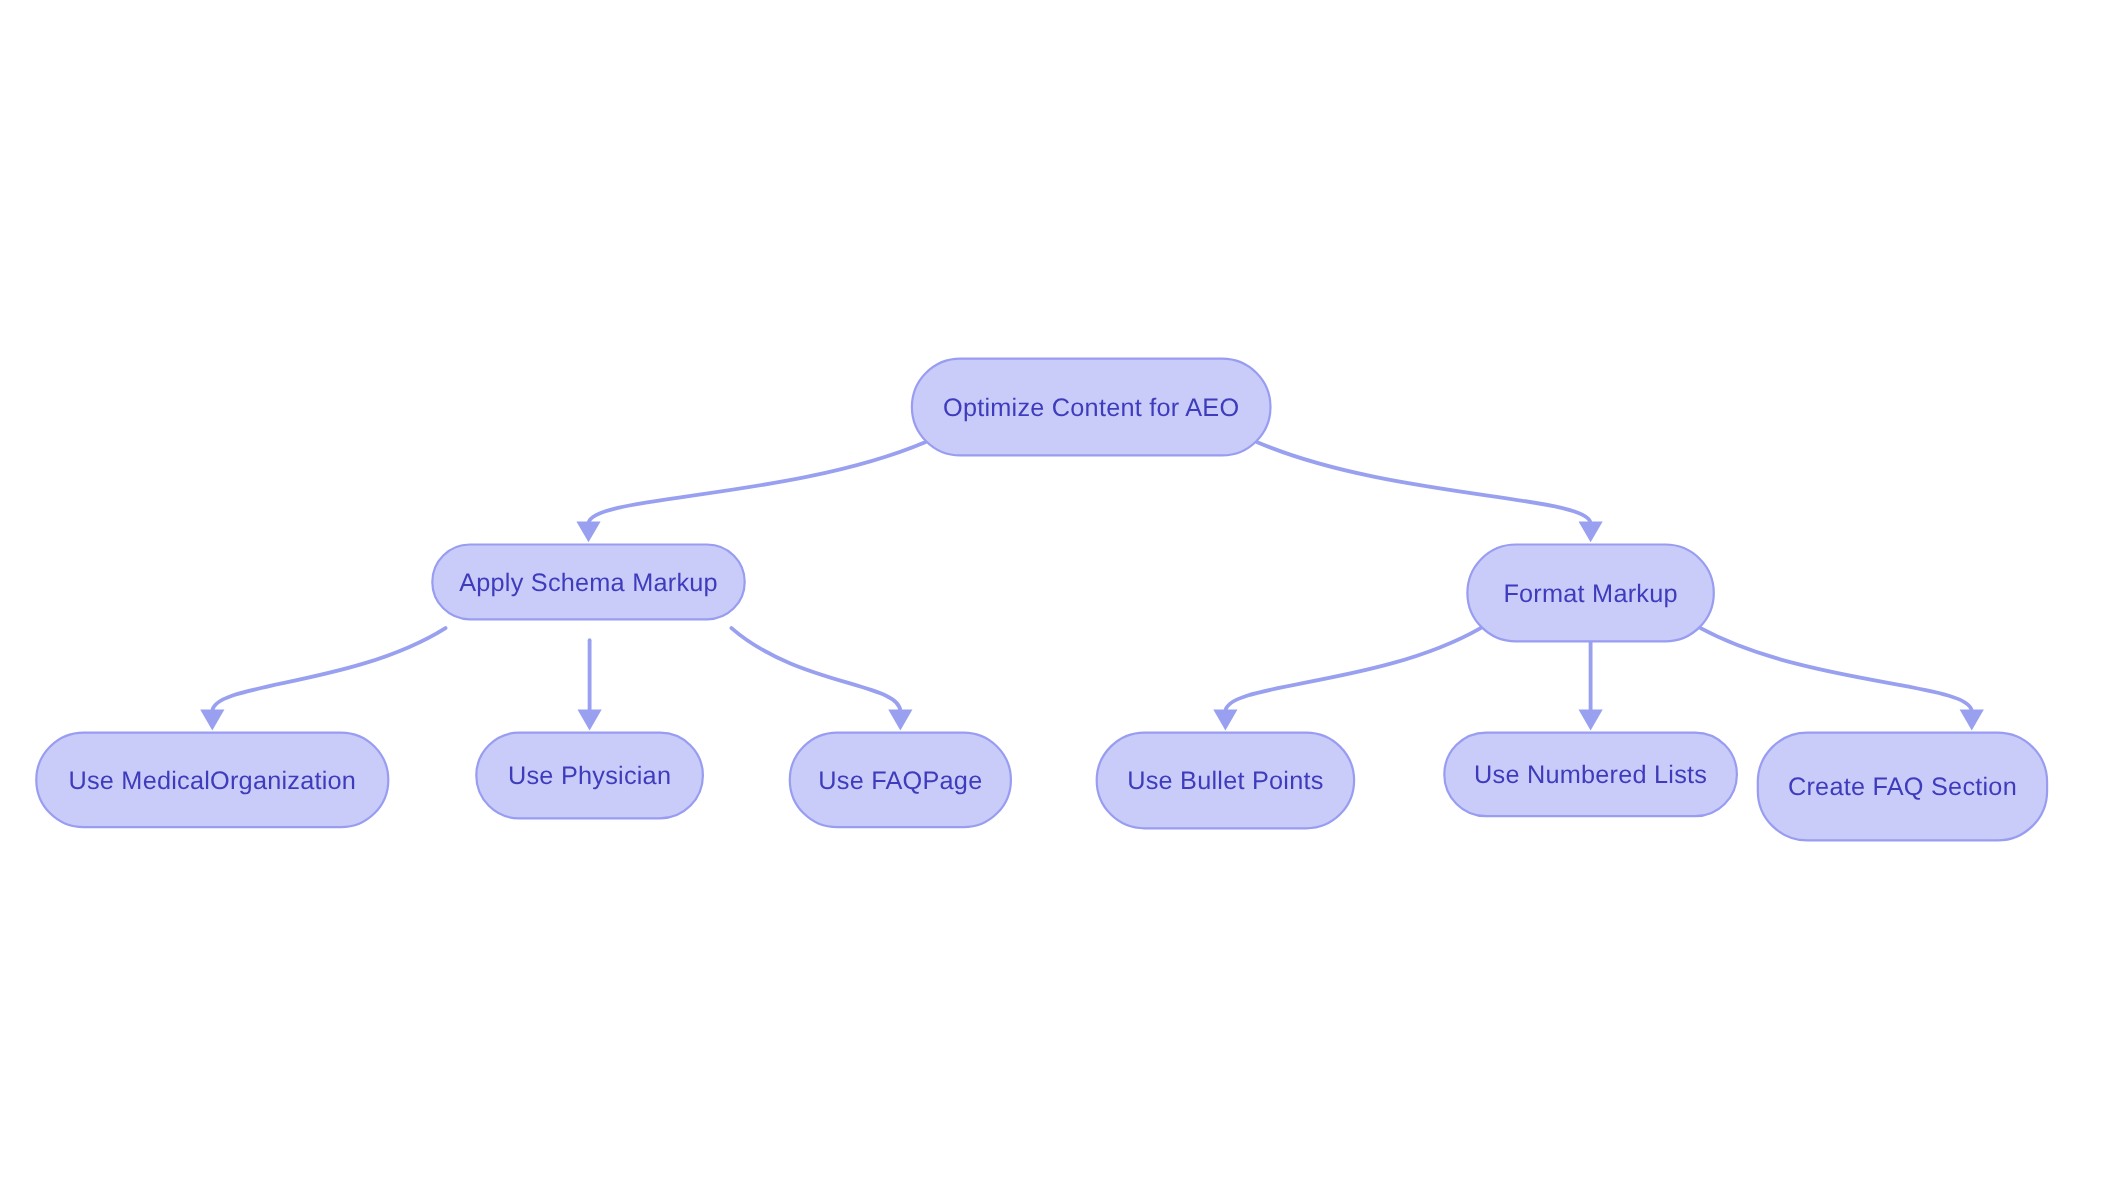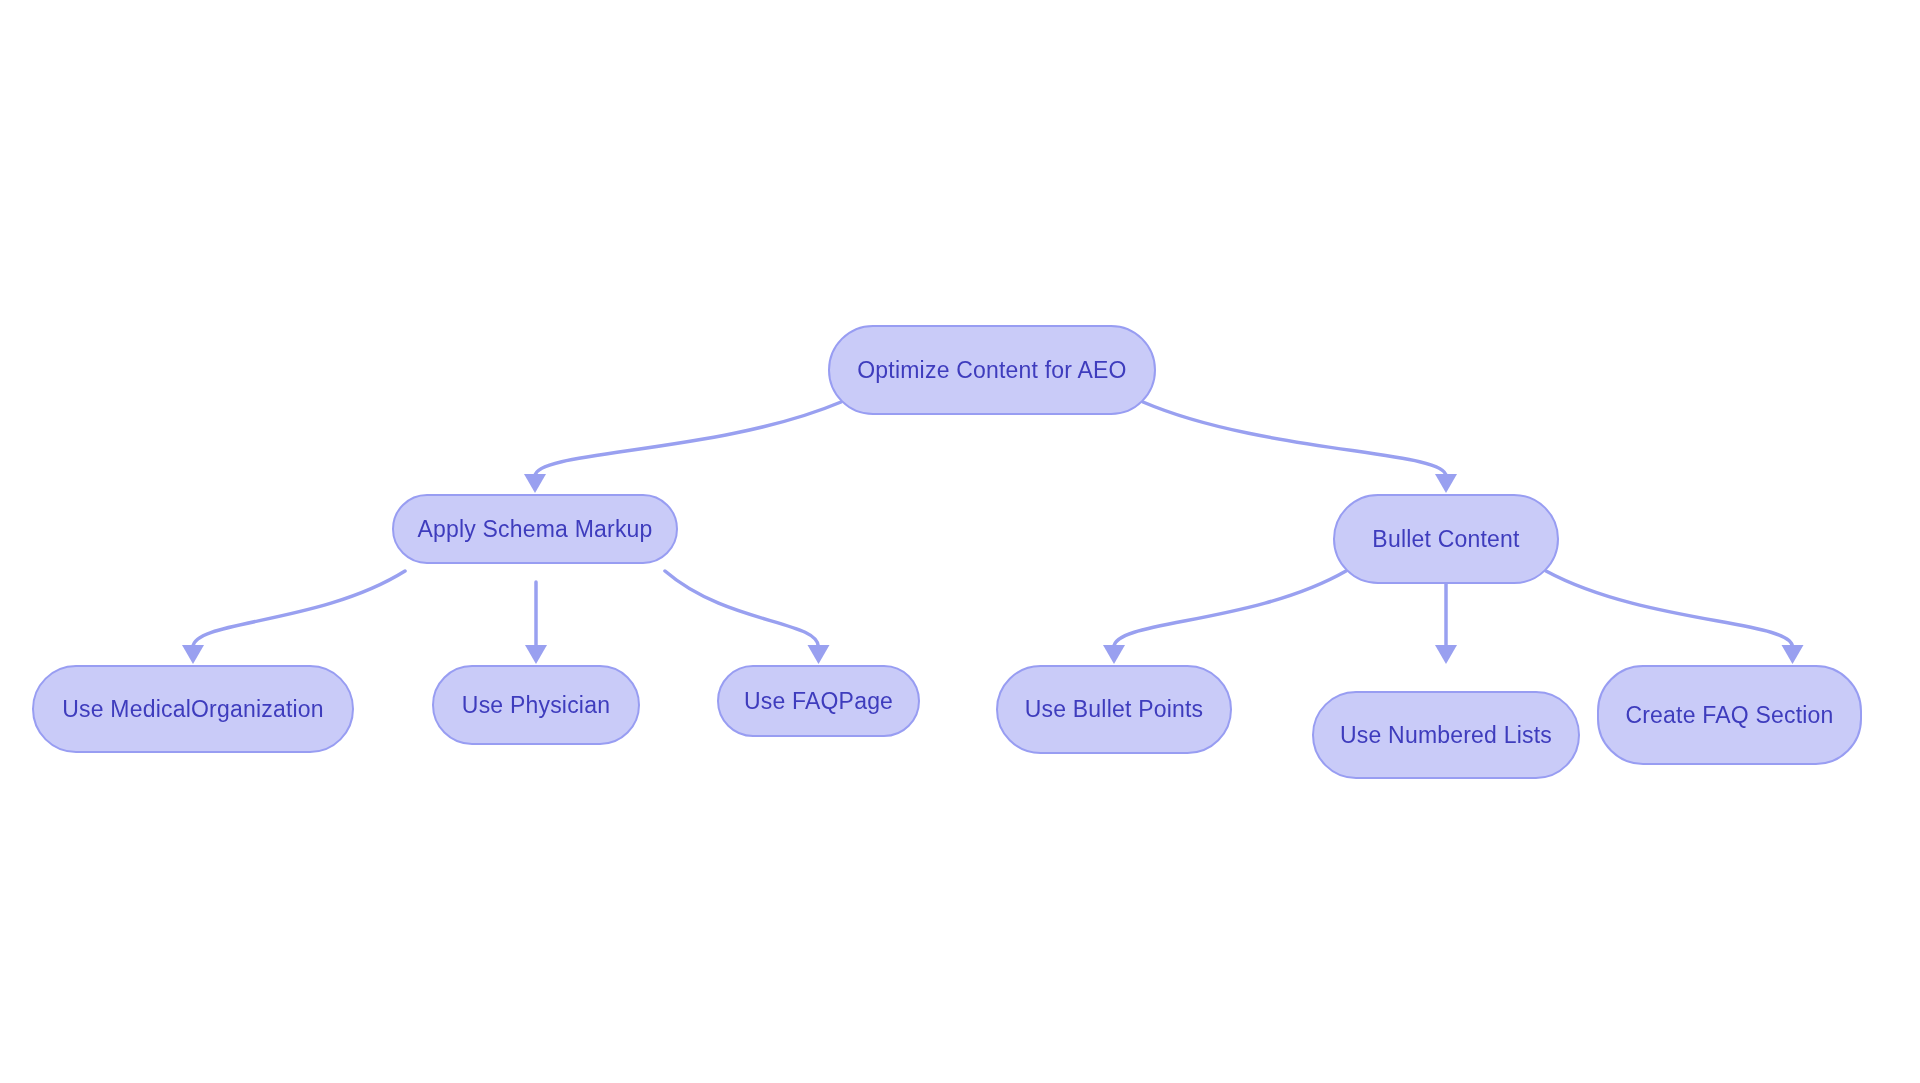--- a/index.html
+++ b/index.html
@@ -63,33 +63,33 @@
       <polygon points="1761.5,645 1783.5,645 1772.5,664" fill="#99a0f0"></polygon>
     </svg>
 
 <div class="node" style="left: 808px; top: 325px; width: 328px; height: 90px;">
       <span>Optimize Content for AEO</span>
     </div>
     <div class="node" style="left: 372px; top: 494px; width: 286px; height: 70px;">
       <span>Apply Schema Markup</span>
     </div>
     <div class="node" style="left: 1313px; top: 494px; width: 226px; height: 90px;">
-      <span>Bullet Content</span>
+      <span>Format Markup</span>
     </div>
     <div class="node" style="left: 12px; top: 665px; width: 322px; height: 88px; text-align: center;">
       <span>Use MedicalOrganization</span>
     </div>
     <div class="node" style="left: 412px; top: 665px; width: 208px; height: 80px;">
       <span>Use Physician</span>
     </div>
-    <div class="node" style="left: 697px; top: 665px; width: 203px; height: 72px;">
+    <div class="node" style="left: 697px; top: 665px; width: 203px; height: 88px;">
       <span>Use FAQPage</span>
     </div>
     <div class="node" style="left: 976px; top: 665px; width: 236px; height: 89px;">
       <span>Use Bullet Points</span>
     </div>
-    <div class="node" style="left: 1292px; top: 691px; width: 268px; height: 88px;">
+    <div class="node" style="left: 1292px; top: 665px; width: 268px; height: 78px;">
       <span>Use Numbered Lists</span>
     </div>
     <div class="node" style="left: 1577px; top: 665px; width: 265px; height: 100px;">
       <span>Create FAQ Section</span>
     </div>
   </div>
 
 </body></html>

